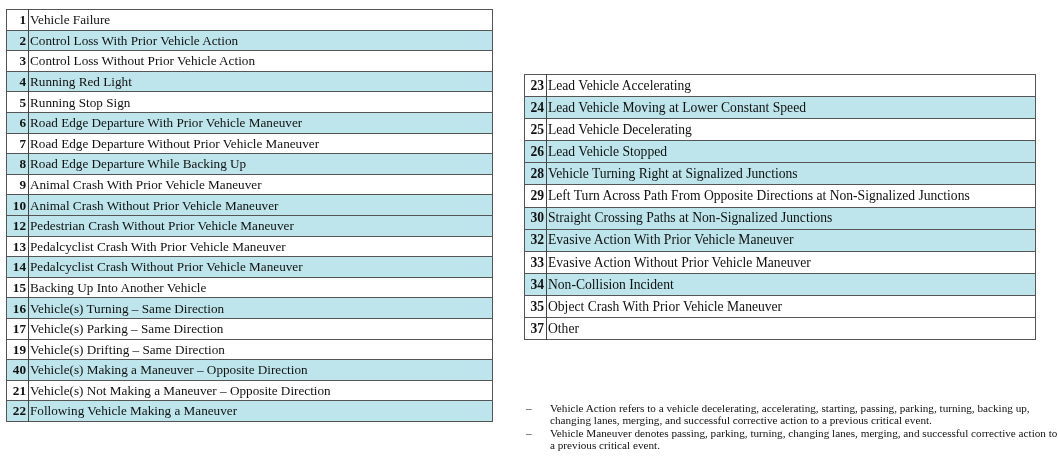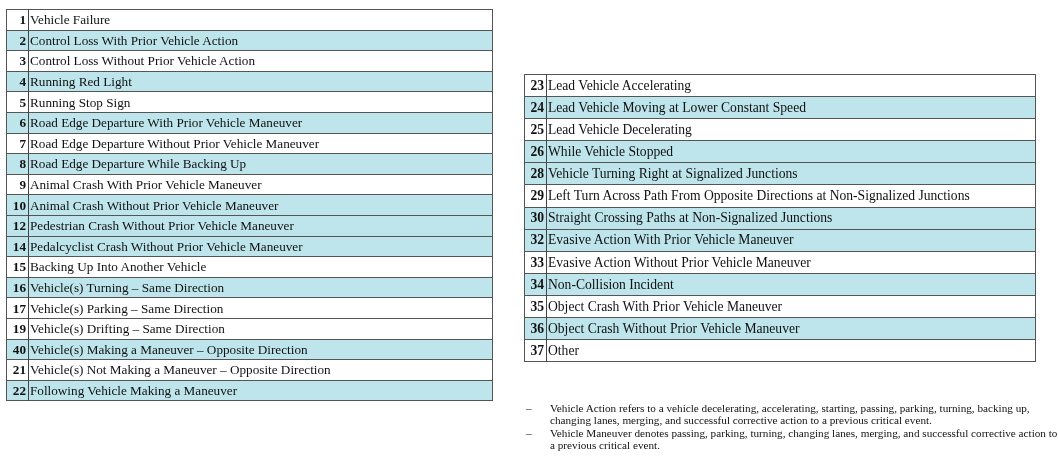--- a/index.html
+++ b/index.html
@@ -64,20 +64,24 @@
         <td class="lbl">Animal Crash With Prior Vehicle Maneuver</td>
       </tr>
     <tr class="alt">
         <td class="num">10</td>
         <td class="lbl">Animal Crash Without Prior Vehicle Maneuver</td>
       </tr>
     <tr class="alt">
         <td class="num">12</td>
         <td class="lbl">Pedestrian Crash Without Prior Vehicle Maneuver</td>
       </tr>
+    <tr>
+        <td class="num">13</td>
+        <td class="lbl">Pedalcyclist Crash With Prior Vehicle Maneuver</td>
+      </tr>
     <tr class="alt">
         <td class="num">14</td>
         <td class="lbl">Pedalcyclist Crash Without Prior Vehicle Maneuver</td>
       </tr>
     <tr>
         <td class="num">15</td>
         <td class="lbl">Backing Up Into Another Vehicle</td>
       </tr>
     <tr class="alt">
         <td class="num">16</td>
@@ -115,21 +119,21 @@
     <tr class="alt">
         <td class="num">24</td>
         <td class="lbl">Lead Vehicle Moving at Lower Constant Speed</td>
       </tr>
     <tr>
         <td class="num">25</td>
         <td class="lbl">Lead Vehicle Decelerating</td>
       </tr>
     <tr class="alt">
         <td class="num">26</td>
-        <td class="lbl">While Vehicle Stopped</td>
+        <td class="lbl">Lead Vehicle Stopped</td>
       </tr>
     <tr class="alt">
         <td class="num">28</td>
         <td class="lbl">Vehicle Turning Right at Signalized Junctions</td>
       </tr>
     <tr>
         <td class="num">29</td>
         <td class="lbl">Left Turn Across Path From Opposite Directions at Non-Signalized Junctions</td>
       </tr>
     <tr class="alt">
@@ -145,24 +149,20 @@
         <td class="lbl">Evasive Action Without Prior Vehicle Maneuver</td>
       </tr>
     <tr class="alt">
         <td class="num">34</td>
         <td class="lbl">Non-Collision Incident</td>
       </tr>
     <tr>
         <td class="num">35</td>
         <td class="lbl">Object Crash With Prior Vehicle Maneuver</td>
       </tr>
-    <tr class="alt">
-        <td class="num">36</td>
-        <td class="lbl">Object Crash Without Prior Vehicle Maneuver</td>
-      </tr>
     <tr>
         <td class="num">37</td>
         <td class="lbl">Other</td>
       </tr>
   </tbody>
 </table>
 
 <div class="notes">
   <div class="note">
     <span class="dash">–</span>

